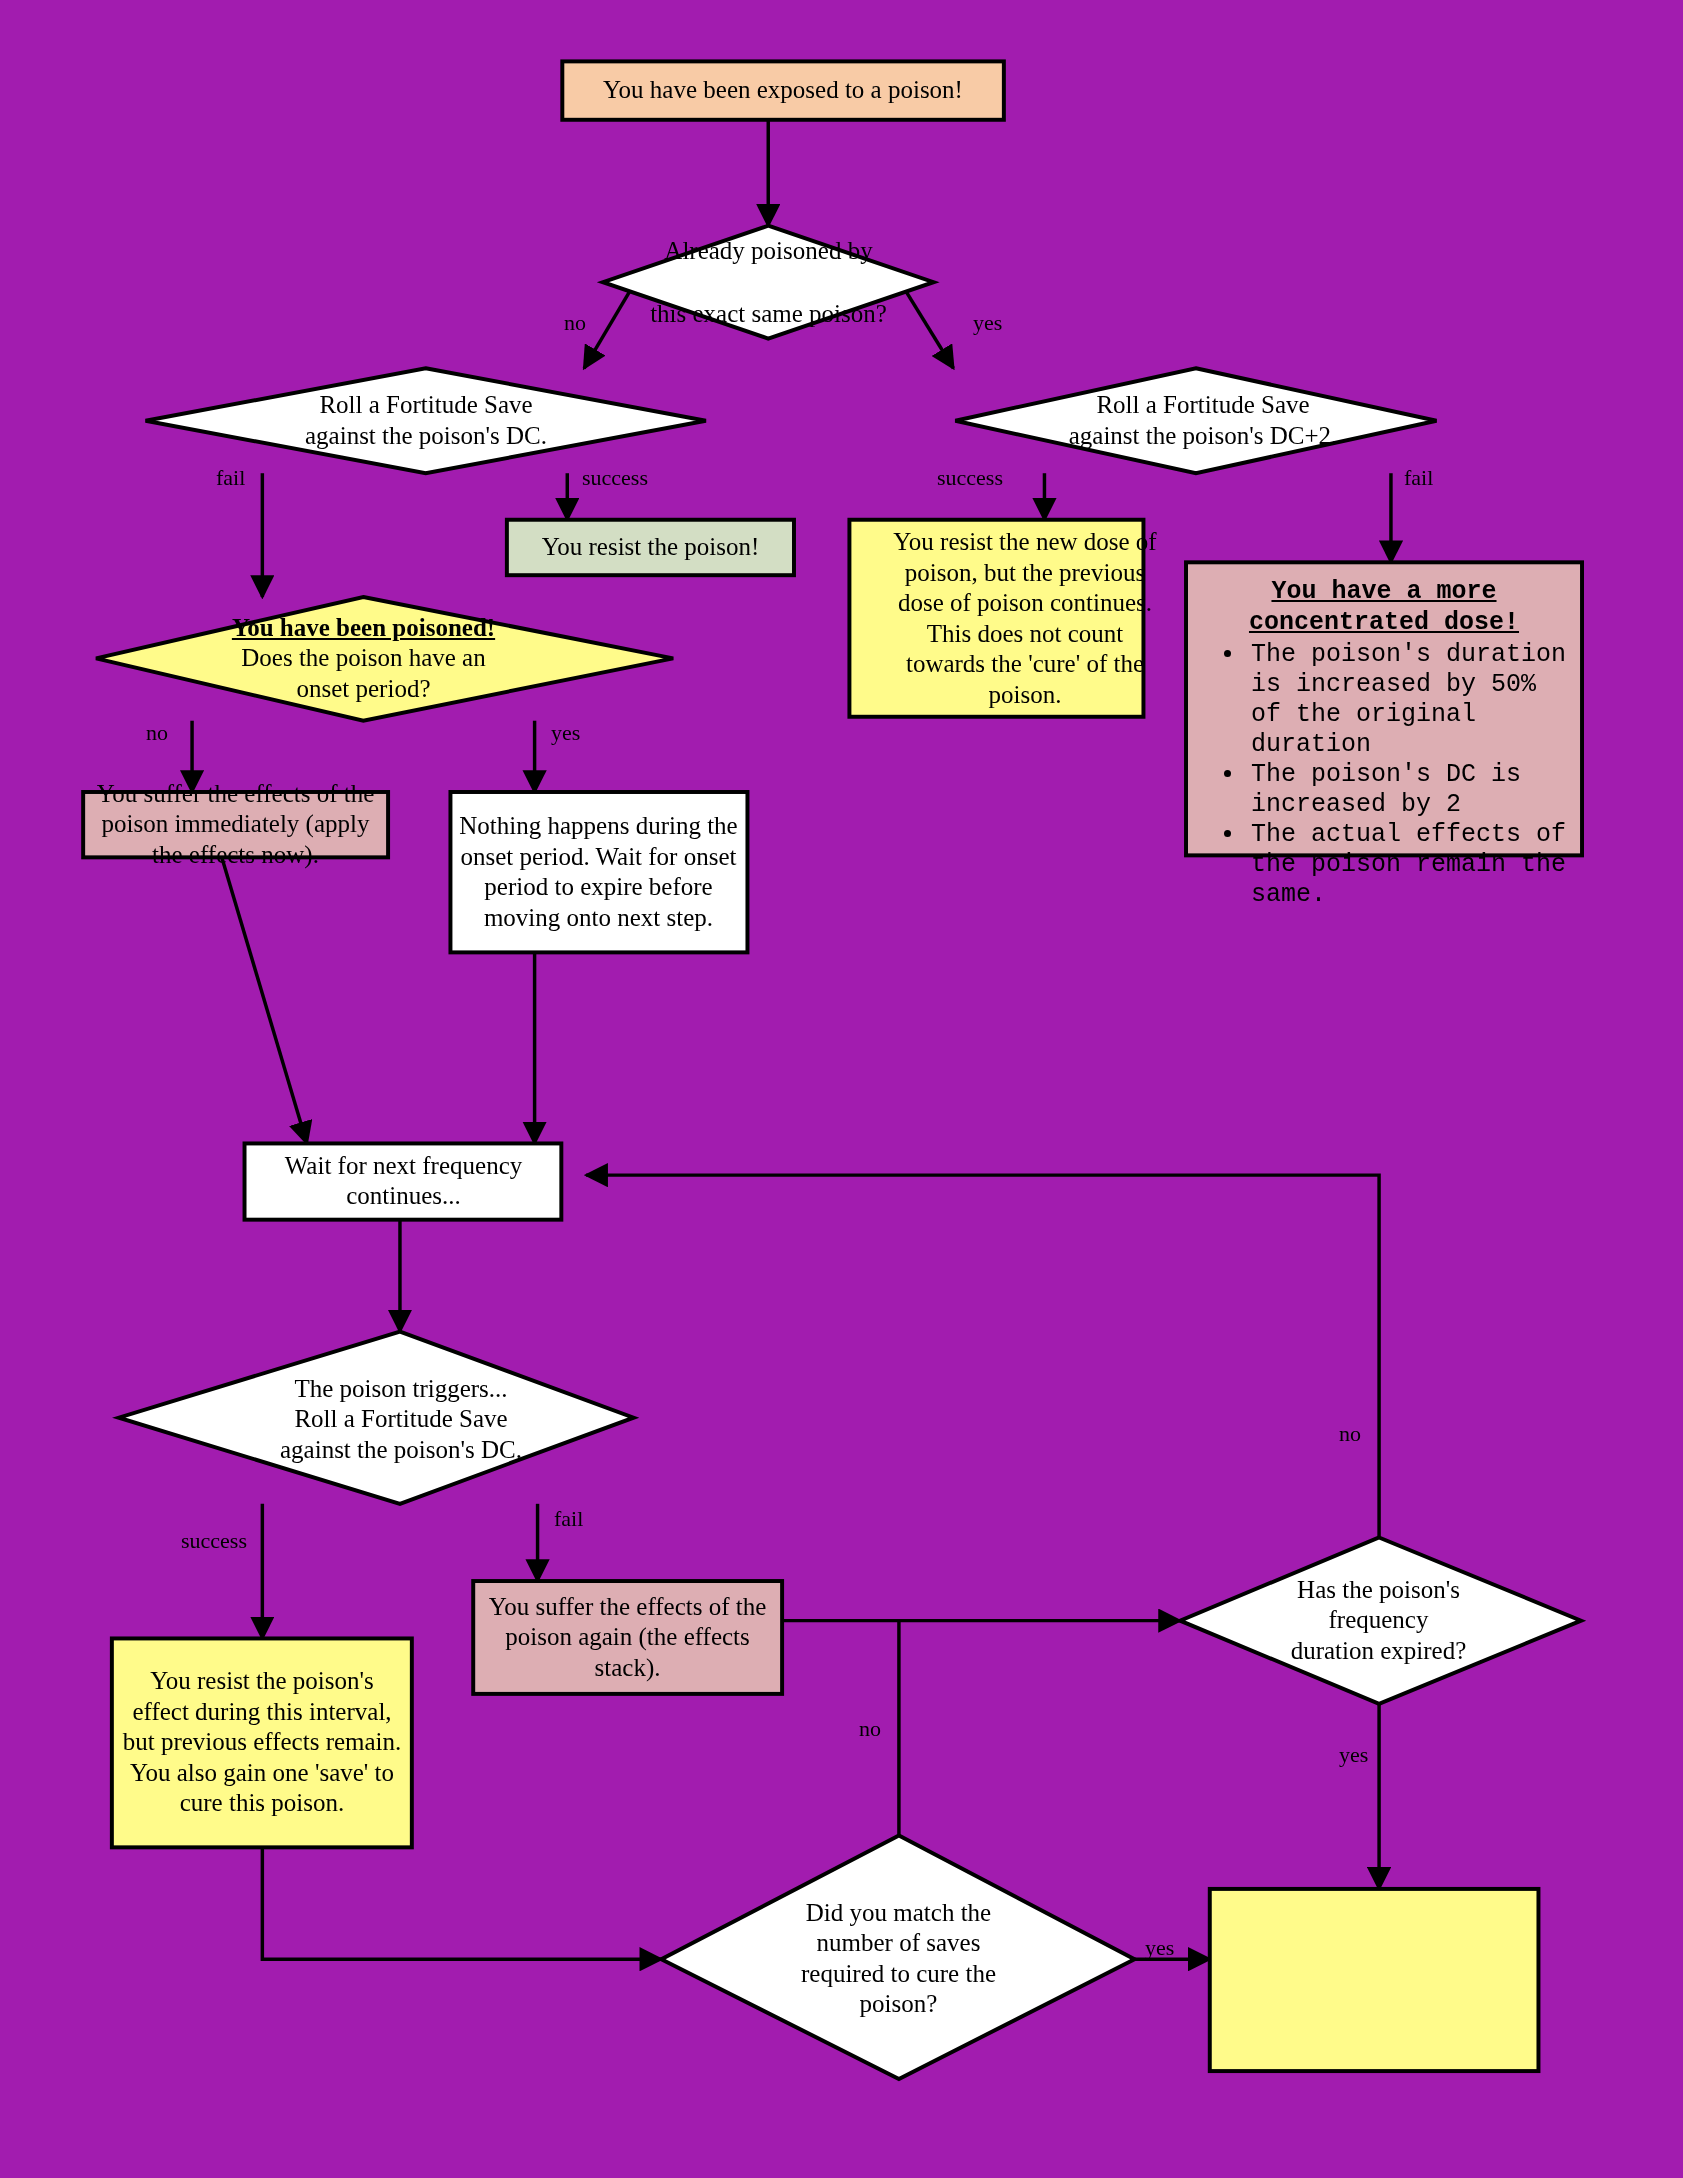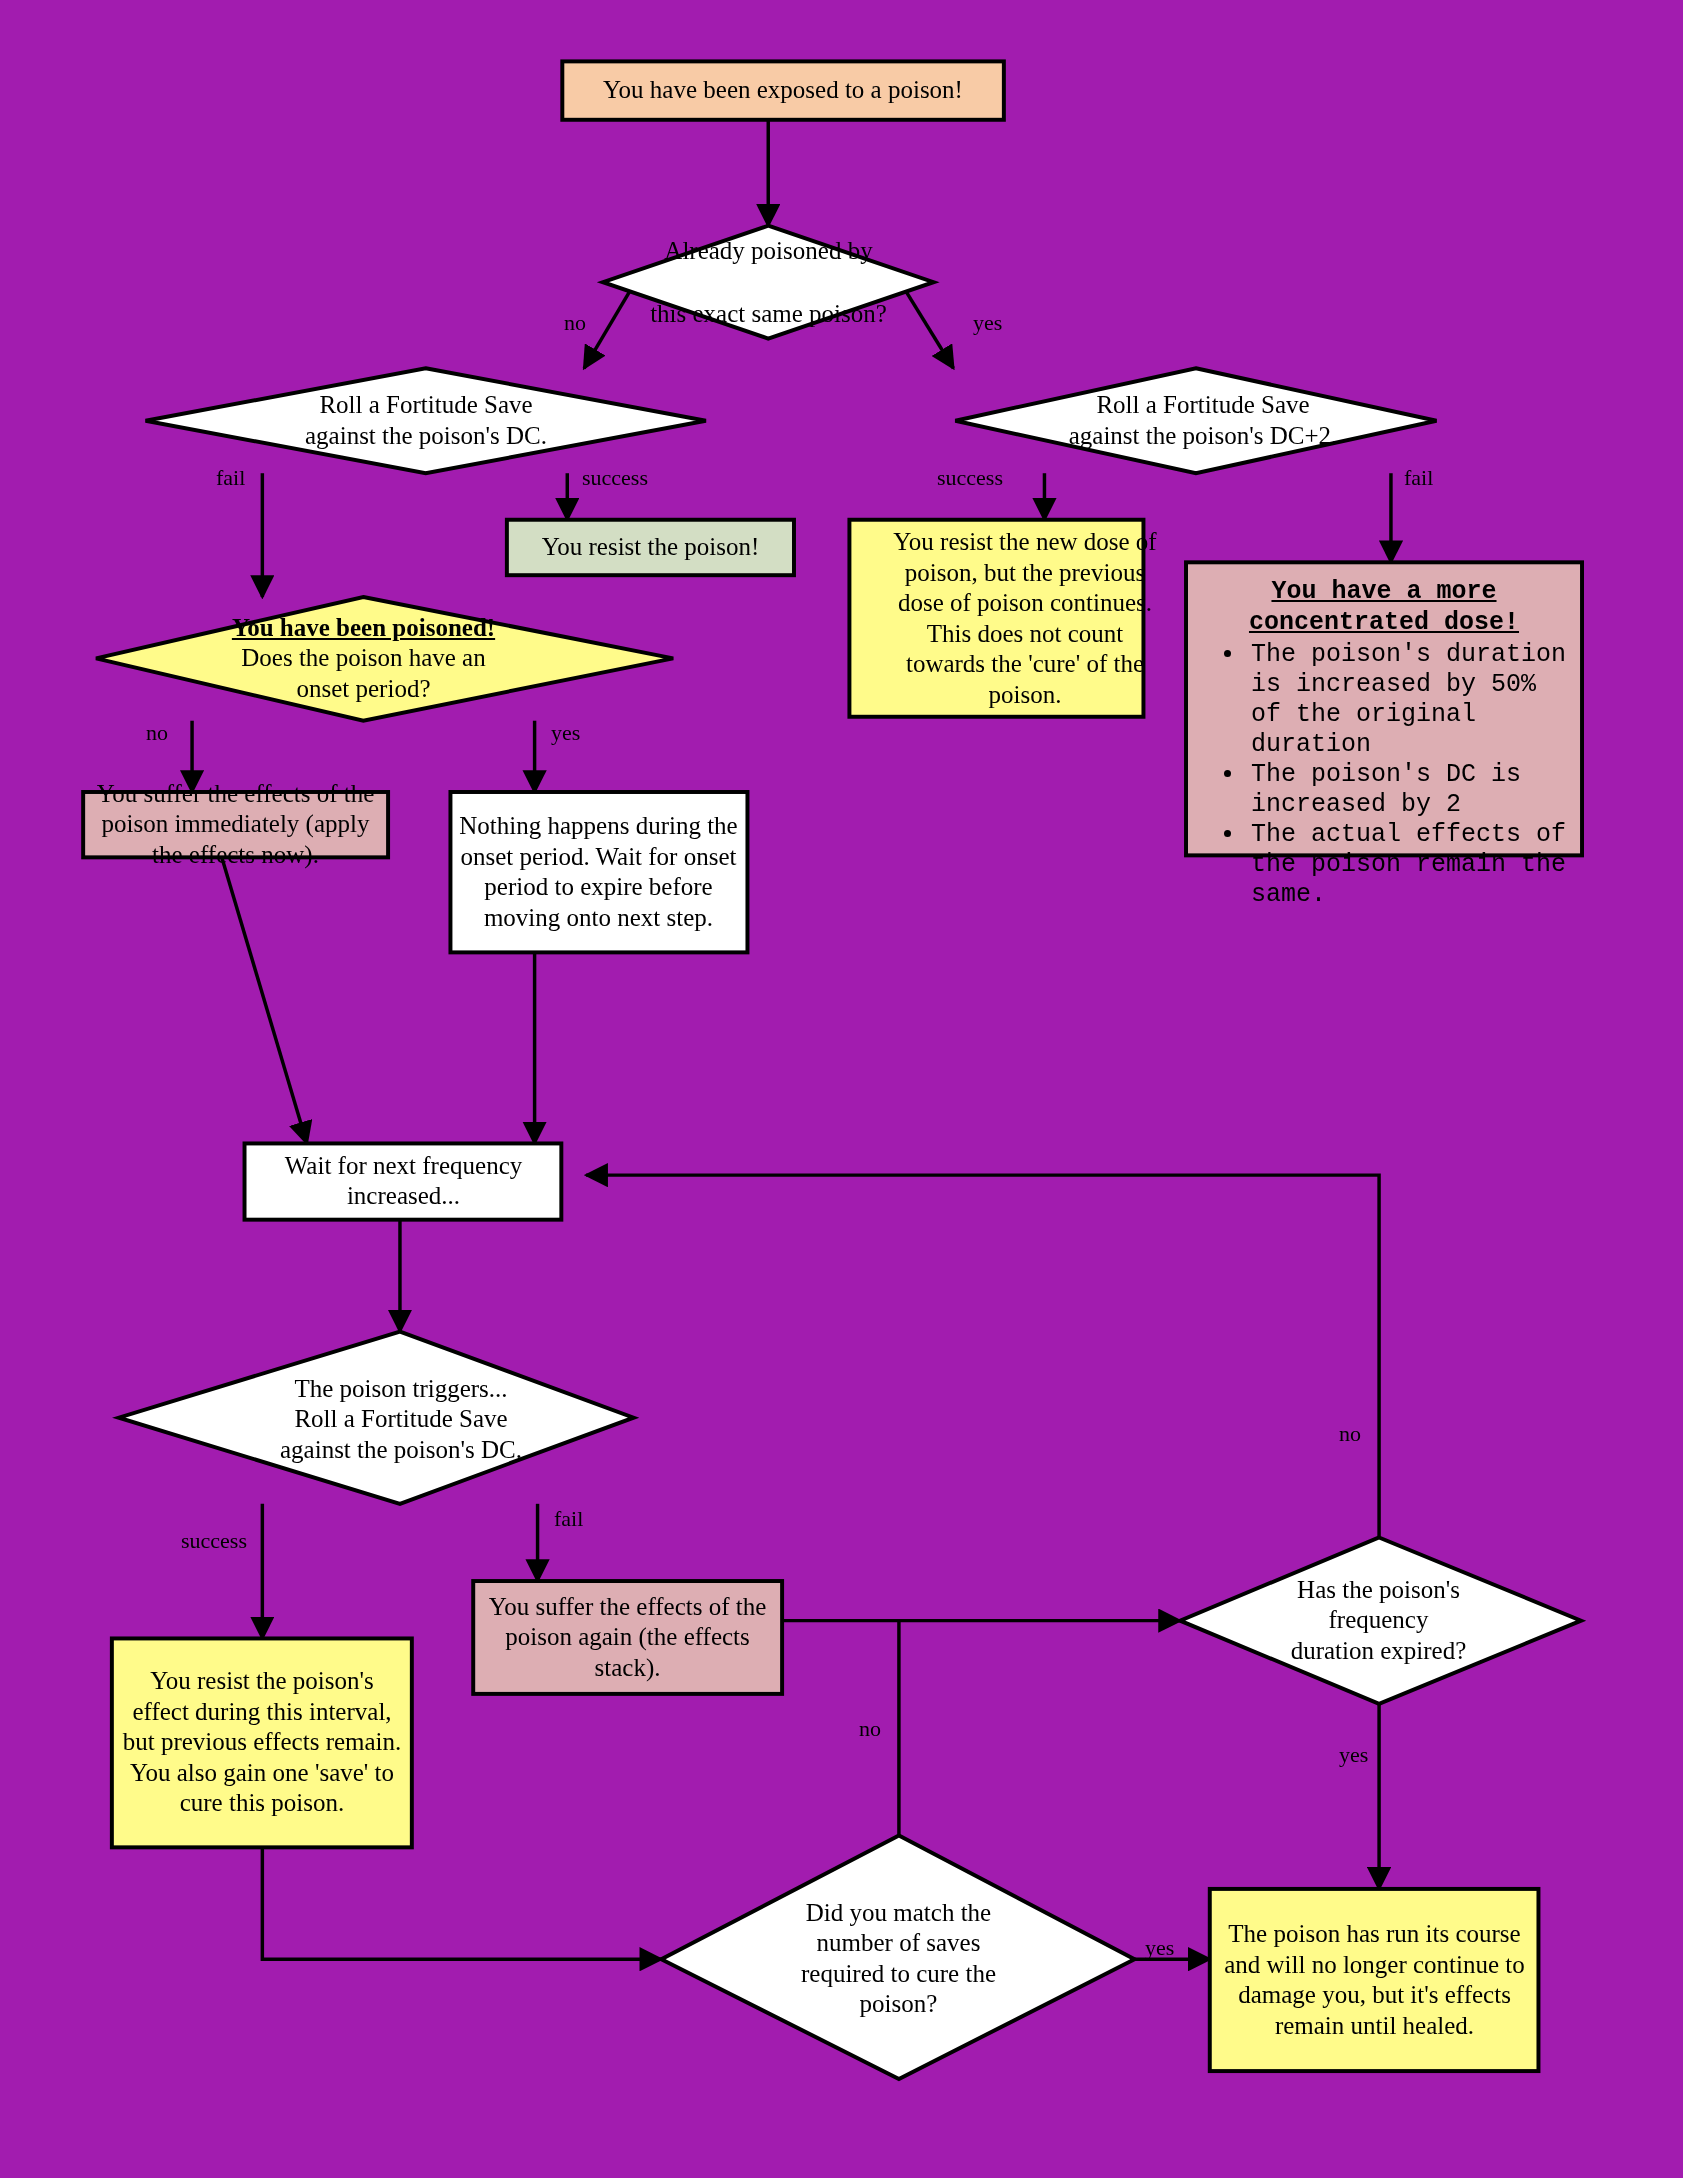--- a/index.html
+++ b/index.html
@@ -205,21 +205,21 @@
   <div class="node-text" style="left:89px; top:794px; width:293px; height:61px;">
     <div>You suffer the effects of the poison immediately (apply the effects now).</div>
   </div>
 
   <div class="node-text" style="left:456px; top:795px; width:285px; height:154px;">
     <div>Nothing happens during the onset period.  Wait for onset period to expire before moving onto next step.</div>
   </div>
 
   <div class="node-text" style="left:245px; top:1143px; width:317px; height:76px;align-items:center;">
     <div>Wait for next frequency</div>
-    <div>increased...</div>
+    <div>continues...</div>
   </div>
 
   <div class="node-text" style="left:198px; top:1368px; width:406px; height:103px;">
     <div>The poison triggers...</div>
     <div>Roll a Fortitude Save</div>
     <div>against the poison's DC.</div>
   </div>
 
   <div class="node-text" style="left:119px; top:1642px; width:286px; height:201px;">
     <div>You resist the poison's effect during this interval, but previous effects remain.  You also gain one 'save' to cure this poison.</div>
@@ -235,23 +235,20 @@
     <div>duration expired?</div>
   </div>
 
   <div class="node-text" style="left:755px; top:1889px; width:287px; height:139px;">
     <div>Did you match the</div>
     <div>number of saves</div>
     <div>required to cure the</div>
     <div>poison?</div>
   </div>
 
-  <div class="node-text" style="left:1218px; top:1893px; width:313px; height:174px;">
-    <div>The poison has run its course and will no longer continue to damage you, but it's effects remain until healed.</div>
-  </div>
 
   <div class="edge-label" style="left:564px; top:310px;">no</div>
   <div class="edge-label" style="left:973px; top:310px;">yes</div>
 
   <div class="edge-label" style="left:216px; top:465px;">fail</div>
   <div class="edge-label" style="left:582px; top:465px;">success</div>
 
   <div class="edge-label" style="left:937px; top:465px;">success</div>
   <div class="edge-label" style="left:1404px; top:465px;">fail</div>
 

